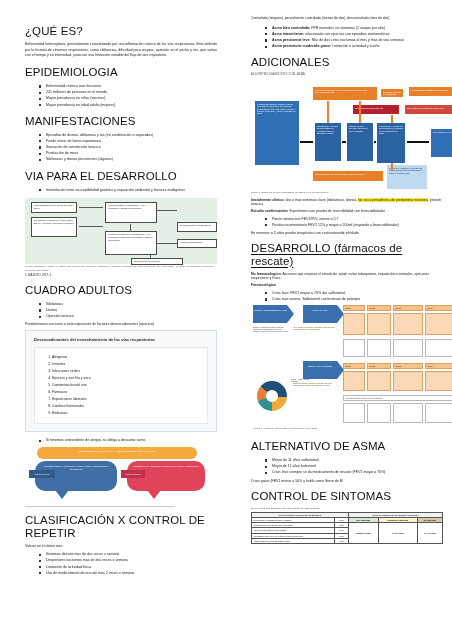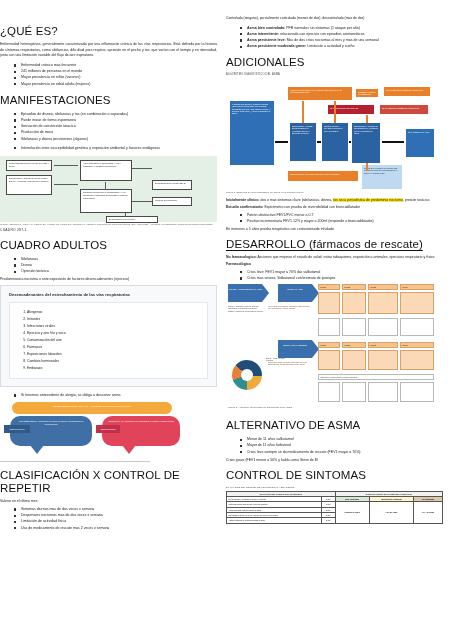--- a/index.html
+++ b/index.html
@@ -3,21 +3,21 @@
 <meta charset="utf-8">
 <style>
   * { box-sizing: border-box; margin: 0; padding: 0; }
   html, body {
     width: 452px; height: 640px;
     background: #ffffff;
     font-family: "Liberation Sans", sans-serif;
     overflow: hidden;
   }
   .page { width: 452px; height: 640px; display: flex; position: relative; }
-  .col { width: 226px; padding: 10px 9px 0 0; position: relative; }
+  .col { width: 226px; padding: 10px 9px 0 25px; position: relative; }
   .col.left { padding-top: 18px; }
   .col.right { padding-top: 14px; }
 
   h2.sec {
     font-family: "Liberation Sans", sans-serif;
     font-weight: 400;
     font-size: 11.5px;
     letter-spacing: 0.1px;
     color: #111;
     margin: 7px 0 4px 0;
@@ -148,36 +148,38 @@
 </head>
 <body>
 
 <div class="page">
 
   <div class="col left">
 
     <h2 class="sec">¿QUÉ ES?</h2>
     <p class="body">Enfermedad heterogénea, generalmente caracterizada por una inflamación crónica de las vías respiratorias. Está definida por la historia de síntomas respiratorios, como sibilancias, dificultad para respirar, opresión en el pecho y tos, que varían con el tiempo y en intensidad, junto con una limitación variable del flujo de aire espiratorio.</p>
 
+    <h2 class="sec">EPIDEMIOLOGIA</h2>
     <ul class="bul">
       <li>Enfermedad crónica mas frecuente</li>
       <li>241 millones de personas en el mundo</li>
       <li>Mayor prevalencia en niños (varones)</li>
       <li>Mayor prevalencia en edad adulta (mujeres)</li>
     </ul>
 
     <h2 class="sec">MANIFESTACIONES</h2>
     <ul class="bul">
       <li>Episodios de disnea, sibilancias y tos (en combinación o separados)</li>
       <li>Puede iniciar de forma espontanea</li>
       <li>Sensación de constricción toracica</li>
       <li>Producción de moco</li>
       <li>Sibilancias y disnea persistentes (algunos)</li>
     </ul>
 
+    <h2 class="sec">VIA PARA EL DESARROLLO</h2>
     <ul class="bul">
       <li>Interrelación entre susceptibilidad genética y exposición ambiental y factores endógenos</li>
     </ul>
 
     <div class="fig">
       <div class="flow-green">
         <div class="gbox" style="left:6px;  top:4px;  width:46px; height:11px;">Susceptibilidad genética
 Genes de riesgo y alelos</div>
         <div class="gbox" style="left:6px;  top:19px; width:46px; height:20px;">Exposiciones y factores de riesgo (cuadro 287-1)
 • Alergenos

